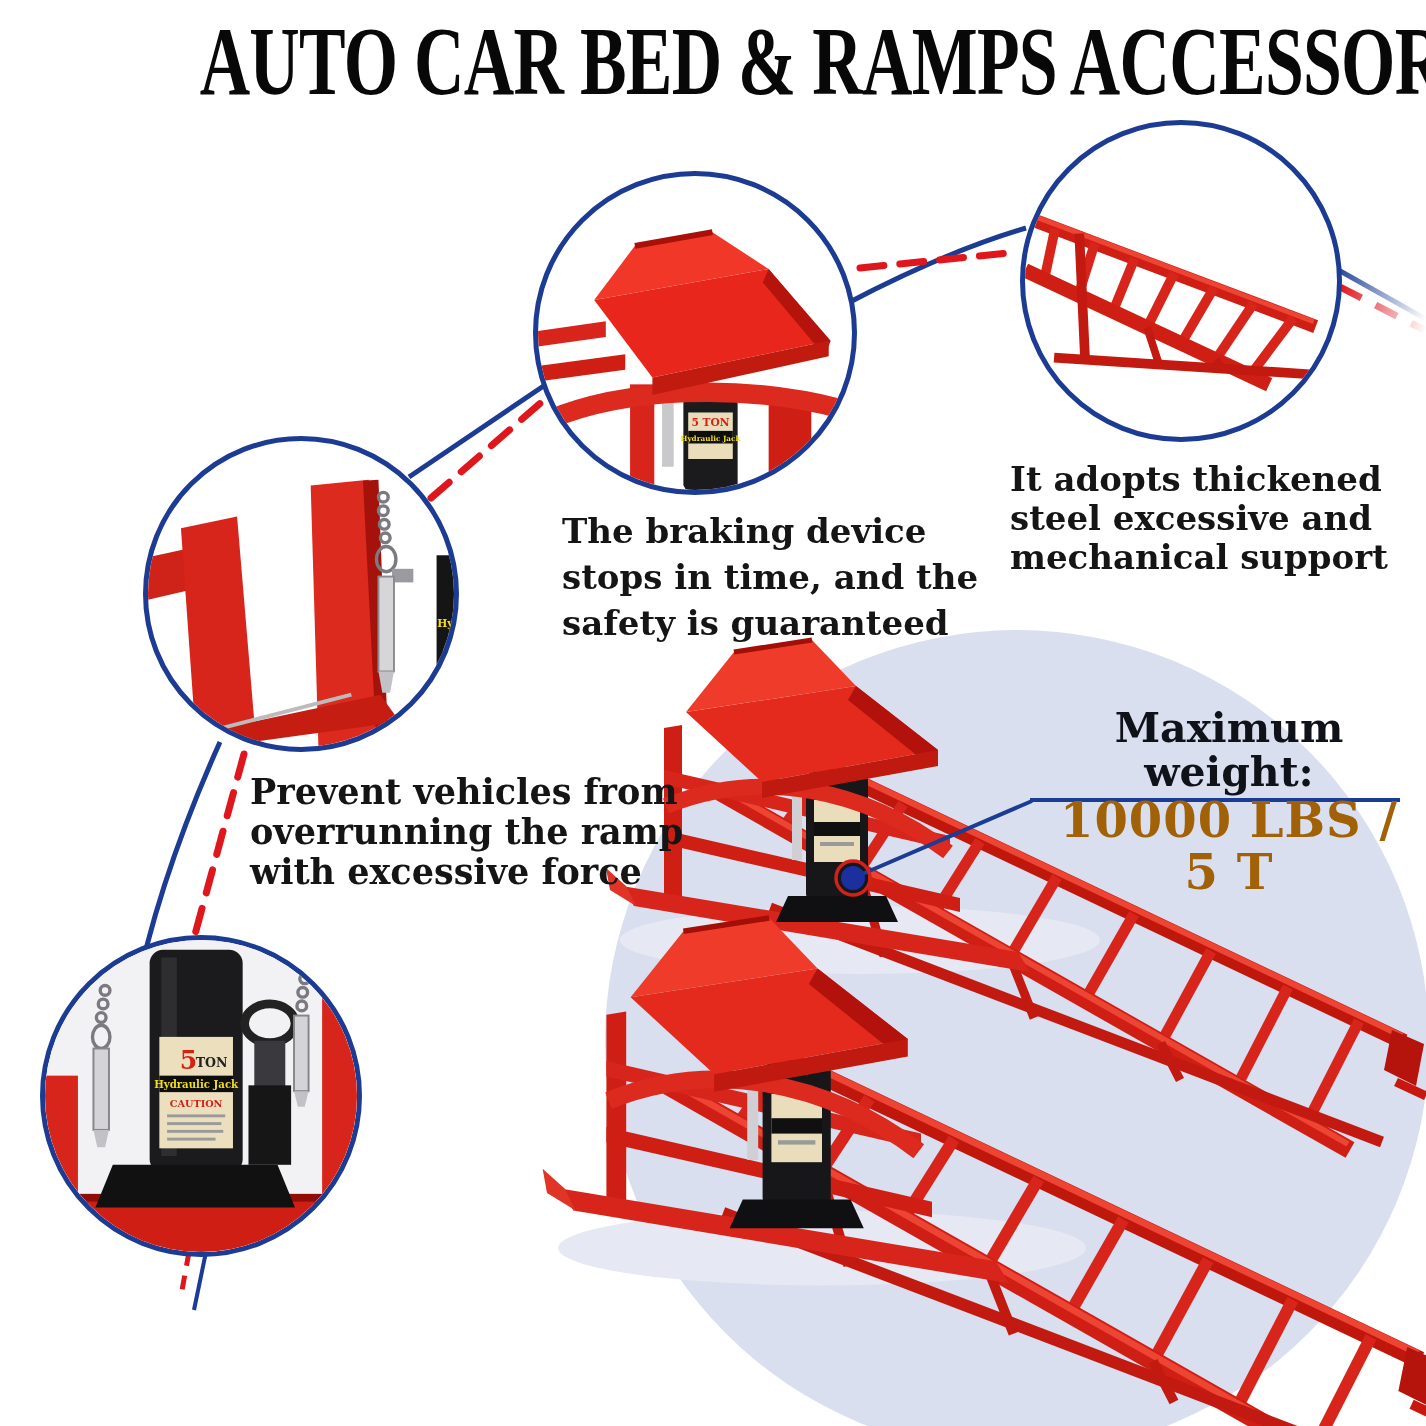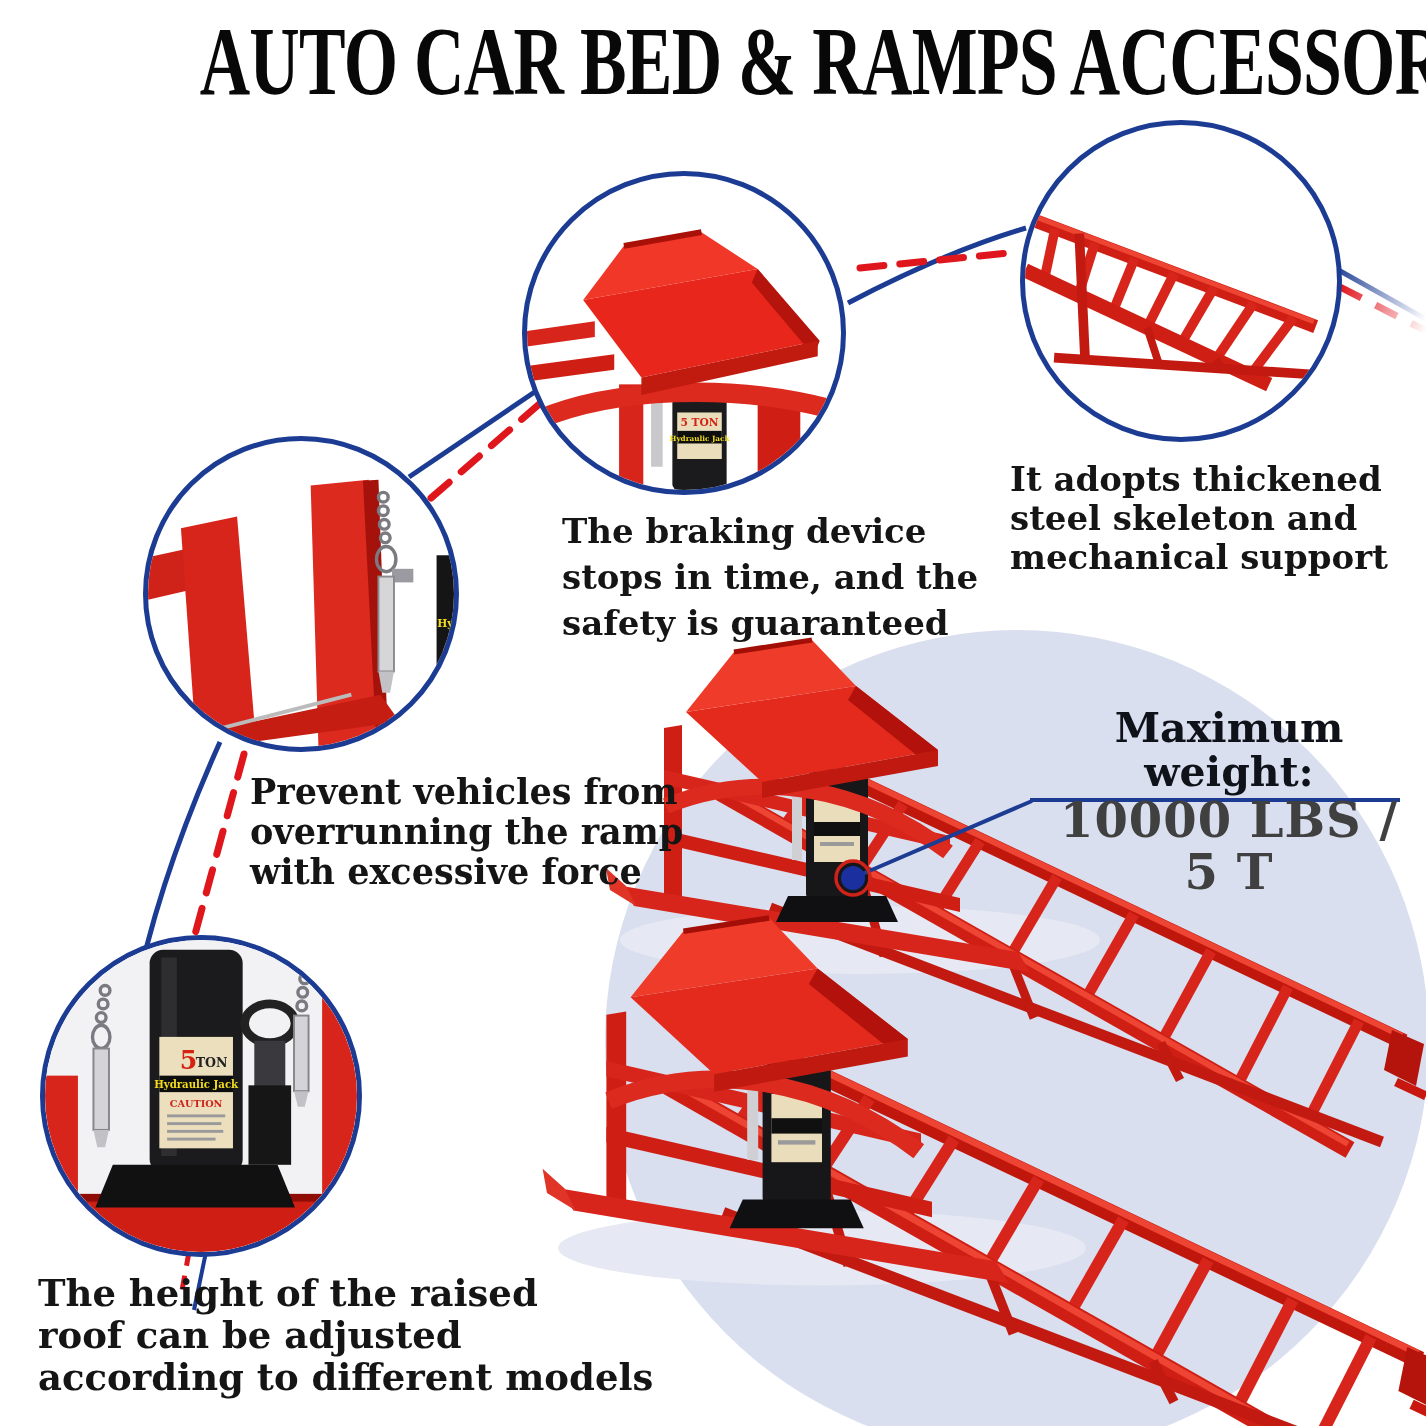--- a/index.html
+++ b/index.html
@@ -16,35 +16,35 @@
     position:absolute;left:605px;top:630px;width:824px;height:824px;border-radius:50%;
     background:#d9dfef;z-index:0;
   }
   .layer{position:absolute;left:0;top:0;width:1426px;height:1426px;}
   .ramps-layer{z-index:1;}
   .lines-layer{z-index:2;pointer-events:none;}
   .callout-circle{
     position:absolute;border:5px solid #1c3c94;border-radius:50%;overflow:hidden;
     background:#ffffff;box-sizing:border-box;z-index:3;
   }
-  .cc-mid{left:522px;top:171px;width:324px;height:324px;}
+  .cc-mid{left:533px;top:171px;width:324px;height:324px;}
   .cc-right{left:1020px;top:120px;width:322px;height:322px;}
   .cc-left{left:143px;top:436px;width:316px;height:316px;}
   .cc-jack{left:40px;top:935px;width:322px;height:322px;}
   .note{
     position:absolute;z-index:4;font-weight:bold;color:#151515;white-space:pre-line;
     font-family:"DejaVu Serif","Liberation Serif",serif;
   }
   .note-braking{left:562px;top:508px;font-size:34px;line-height:46px;}
   .note-skeleton{left:1010px;top:460px;font-size:34px;line-height:39px;}
   .note-prevent{left:250px;top:772px;font-size:35px;line-height:40px;}
   .note-height{left:38px;top:1272px;font-size:37px;line-height:42px;}
   .note-maxweight{left:1046px;top:706px;width:366px;text-align:center;z-index:4;position:absolute;}
   .mw-label{font-weight:bold;font-size:41px;line-height:44px;color:#10121a;}
-  .mw-value{font-weight:bold;font-size:48px;line-height:52px;color:#404040;letter-spacing:1px;}
+  .mw-value{font-weight:bold;font-size:48px;line-height:52px;color:#a16207;letter-spacing:1px;}
   .blue-line{stroke:#1c3c94;stroke-width:5;fill:none;}
   .blue-thin{stroke:#1c3c94;stroke-width:4;fill:none;}
   .red-dash{stroke:#e0161d;stroke-width:7;fill:none;stroke-dasharray:24 16;stroke-linecap:round;}
   .red-dash-sm{stroke:#e0161d;stroke-width:5;fill:none;stroke-dasharray:14 10;}
 </style>
 </head>
 <body>
 
 <div class="canvas">
 
@@ -242,26 +242,23 @@
       </g>
       <rect x="257" y="78" width="15" height="78" fill="#d4d4d8" stroke="#85858a" stroke-width="2"></rect>
       <polygon points="257,156 272,156 268,172 261,172" fill="#c2c2c6"></polygon>
     </svg>
   </div>
 
   <div class="note note-braking">The braking device
 stops in time, and the
 safety is guaranteed</div>
   <div class="note note-skeleton">It adopts thickened
-steel skeleton and
+steel excessive and
 mechanical support</div>
   <div class="note note-prevent">Prevent vehicles from
 overrunning the ramp
 with excessive force</div>
-  <div class="note note-height">The height of the raised
-roof can be adjusted
-according to different models</div>
   <div class="note-maxweight">
     <div class="mw-label">Maximum weight:</div>
     <div class="mw-value">10000 LBS / 5 T</div>
   </div>
 
 </div>
 
 </body></html>

